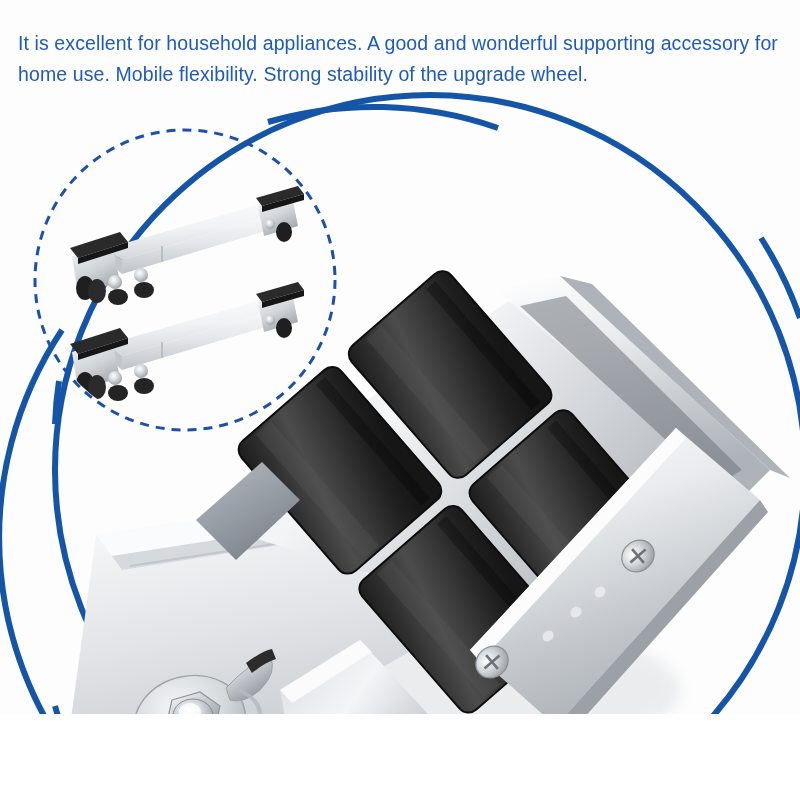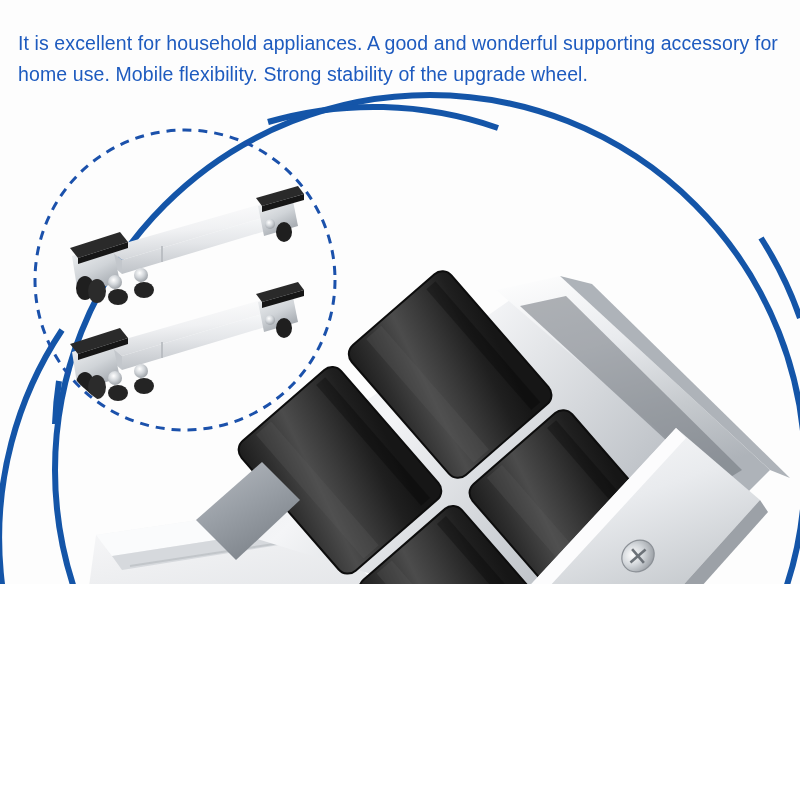--- a/index.html
+++ b/index.html
@@ -3,21 +3,21 @@
 <meta charset="utf-8">
 <style>
   html, body {
     margin: 0;
     padding: 0;
     background: #ffffff;
   }
   #stage {
     position: relative;
     width: 800px;
-    height: 584px;
+    height: 714px;
     background: #fdfdfd;
     overflow: hidden;
     font-family: "Liberation Sans", sans-serif;
   }
 
   
   #caption {
     position: absolute;
     left: 18px;
     top: 28px;

